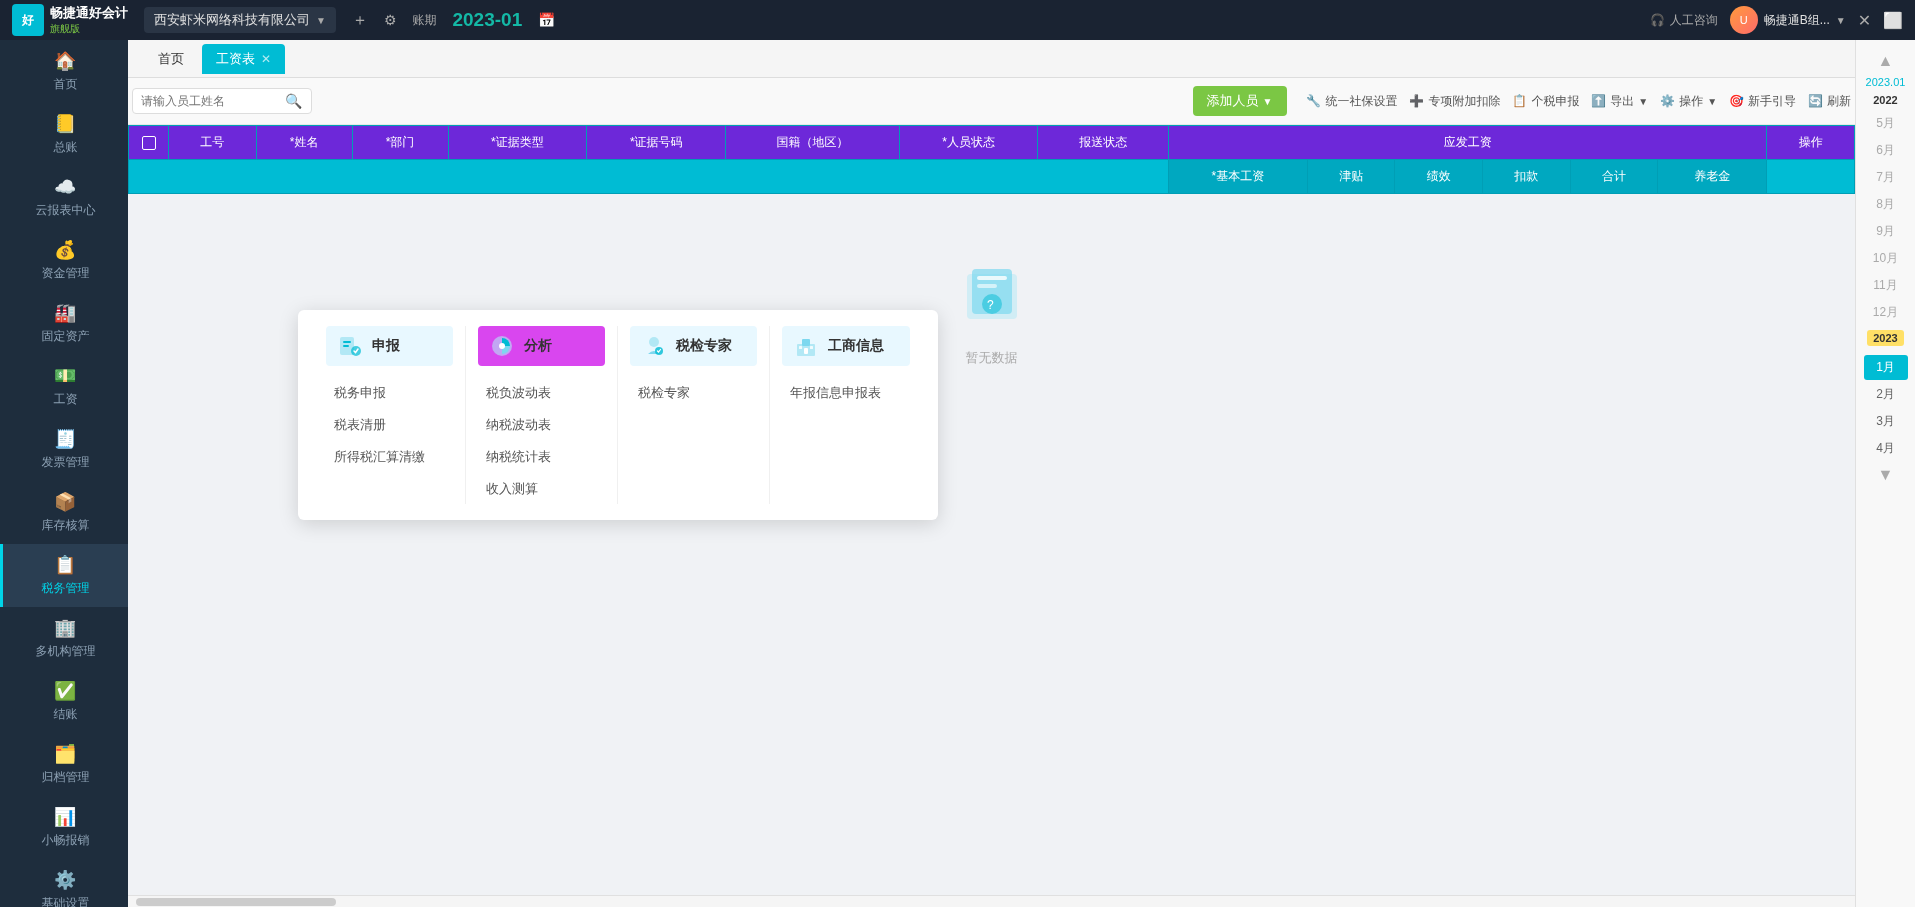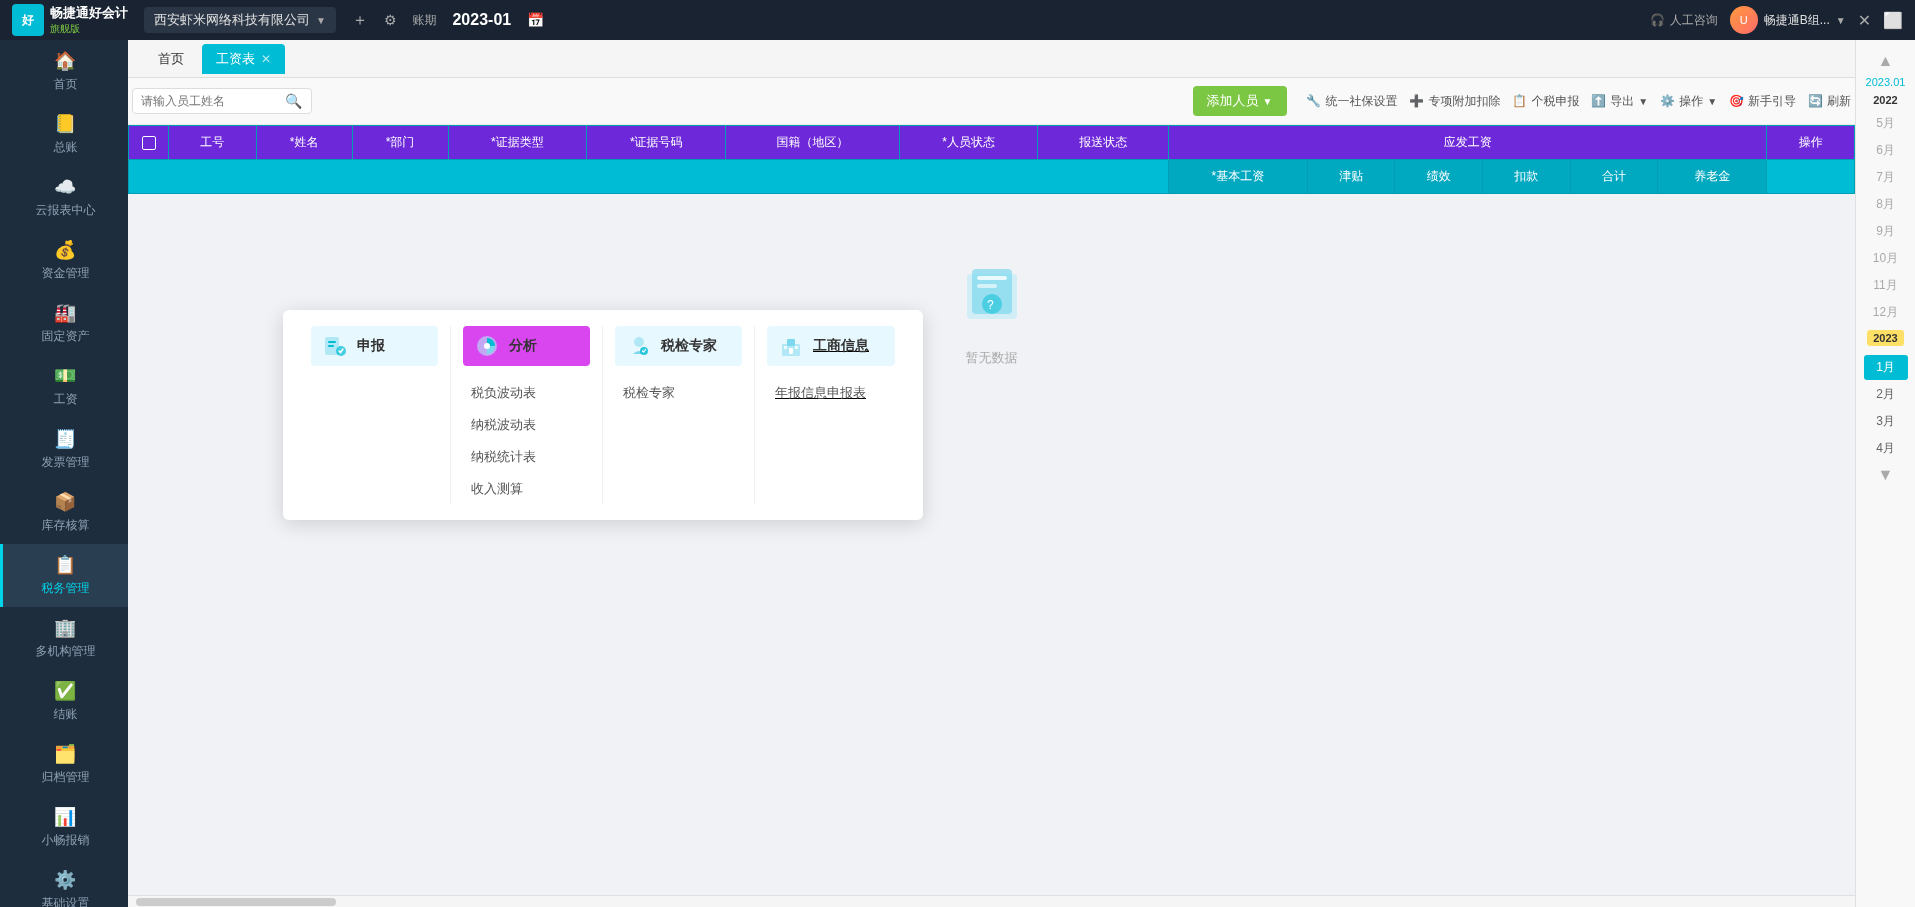--- a/index.html
+++ b/index.html
@@ -7,21 +7,21 @@
 
     
     .top-bar {
       display: flex; align-items: center; background: #1a2332; height: 40px; padding: 0 12px; gap: 16px; flex-shrink: 0; position: relative;
     }
     .logo-area { display: flex; align-items: center; gap: 6px; }
     .logo-icon { width: 32px; height: 32px; background: #00bcd4; border-radius: 4px; display: flex; align-items: center; justify-content: center; color: white; font-size: 12px; font-weight: bold; }
     .company-selector { display: flex; align-items: center; background: #2a3545; border-radius: 4px; padding: 4px 10px; color: #e0e0e0; font-size: 13px; gap: 6px; cursor: pointer; }
     .company-selector .arrow { color: #aaa; font-size: 10px; }
     .period-label { color: #aaa; font-size: 12px; }
-    .period-value { color: #ffffff; font-size: 16px; font-weight: bold; }
+    .period-value { color: #14b8a6; font-size: 19px; font-weight: bold; }
     .top-bar-right { margin-left: auto; display: flex; align-items: center; gap: 12px; }
     .service-btn { color: #aaa; font-size: 12px; cursor: pointer; display: flex; align-items: center; gap: 4px; }
     .user-avatar { width: 28px; height: 28px; border-radius: 50%; background: linear-gradient(135deg, #ff9a3c, #ff6b6b); display: flex; align-items: center; justify-content: center; color: white; font-size: 11px; }
 
     
     .main-layout { display: flex; flex: 1; overflow: hidden; }
 
     
     .sidebar { width: 128px; background: #1e2d3d; display: flex; flex-direction: column; flex-shrink: 0; overflow-y: auto; }
     .sidebar-item { display: flex; flex-direction: column; align-items: center; padding: 10px 4px; cursor: pointer; color: #8ca0b3; font-size: 12px; gap: 4px; border-left: 3px solid transparent; transition: all 0.2s; }
@@ -54,24 +54,24 @@
     .salary-table th { background: #6d28d9; color: white; padding: 8px 12px; text-align: center; font-size: 12px; font-weight: normal; border: 1px solid #009eb5; white-space: nowrap; }
     .salary-table th.checkbox-col { width: 40px; }
     .salary-table .sub-header th { background: #00a8c0; }
     .checkbox-cell { display: flex; align-items: center; justify-content: center; }
     .checkbox { width: 14px; height: 14px; border: 1px solid white; border-radius: 2px; }
 
     
     .empty-state { display: flex; flex-direction: column; align-items: center; justify-content: center; padding: 60px 0; color: #aaa; }
 
     
-    .dropdown-overlay { position: absolute; top: 185px; left: 155px; background: white; border-radius: 6px; box-shadow: 0 4px 20px rgba(0,0,0,0.15); z-index: 100; width: 640px; padding: 16px; }
+    .dropdown-overlay { position: absolute; top: 185px; left: 170px; background: white; border-radius: 6px; box-shadow: 0 4px 20px rgba(0,0,0,0.15); z-index: 100; width: 640px; padding: 16px; }
     .dropdown-sections { display: grid; grid-template-columns: 1fr 1fr 1fr 1fr; gap: 0; }
     .dropdown-section { padding: 0 12px; border-right: 1px solid #f0f0f0; }
-    .dropdown-section:last-child { border-right: none; text-decoration: underline; }
+    .dropdown-section:last-child { border-right: none; }
     .section-header { display: flex; align-items: center; gap: 8px; margin-bottom: 12px; padding: 6px 10px; border-radius: 4px; }
     .section-header.shenbo { background: #e8f8ff; }
     .section-header.fenxi { background: #d946ef; }
     .section-header.tax { background: #e8f8ff; }
     .section-header.gongshang { background: #e8f8ff; }
     .section-icon { width: 28px; height: 28px; display: flex; align-items: center; justify-content: center; font-size: 18px; }
     .section-title { color: #333; font-size: 14px; font-weight: bold; }
     .section-items { display: flex; flex-direction: column; gap: 2px; }
     .section-item { padding: 6px 8px; color: #555; font-size: 13px; cursor: pointer; border-radius: 3px; }
 
@@ -306,20 +306,31 @@
                 <svg width="24" height="24" viewBox="0 0 24 24" fill="none">
                   <rect x="2" y="3" width="14" height="18" rx="2" fill="#b2e8f5"></rect>
                   <rect x="5" y="7" width="8" height="2" rx="1" fill="#00bcd4"></rect>
                   <rect x="5" y="11" width="6" height="2" rx="1" fill="#00bcd4"></rect>
                   <circle cx="18" cy="17" r="5" fill="#00bcd4" opacity="0.7"></circle>
                   <path d="M16 17l1.5 1.5L20 15" stroke="white" stroke-width="1.5" stroke-linecap="round"></path>
                 </svg>
               </div>
               <span class="section-title">申报</span>
             </div>
+            <div class="section-items">
+              <div class="section-item">
+                <span>税务申报</span>
+              </div>
+              <div class="section-item">
+                <span>税表清册</span>
+              </div>
+              <div class="section-item">
+                <span>所得税汇算清缴</span>
+              </div>
+            </div>
           </div>
 
           <div class="dropdown-section">
             <div class="section-header fenxi">
               <div class="section-icon">
                 <svg width="24" height="24" viewBox="0 0 24 24" fill="none">
                   <circle cx="12" cy="12" r="10" fill="#b2e8f5" opacity="0.6"></circle>
                   <path d="M12 12 L12 4 A8 8 0 0 1 20 12 Z" fill="#00bcd4"></path>
                   <path d="M12 12 L20 12 A8 8 0 0 1 12 20 Z" fill="#7dd8ef"></path>
                   <circle cx="12" cy="12" r="3" fill="white"></circle>

